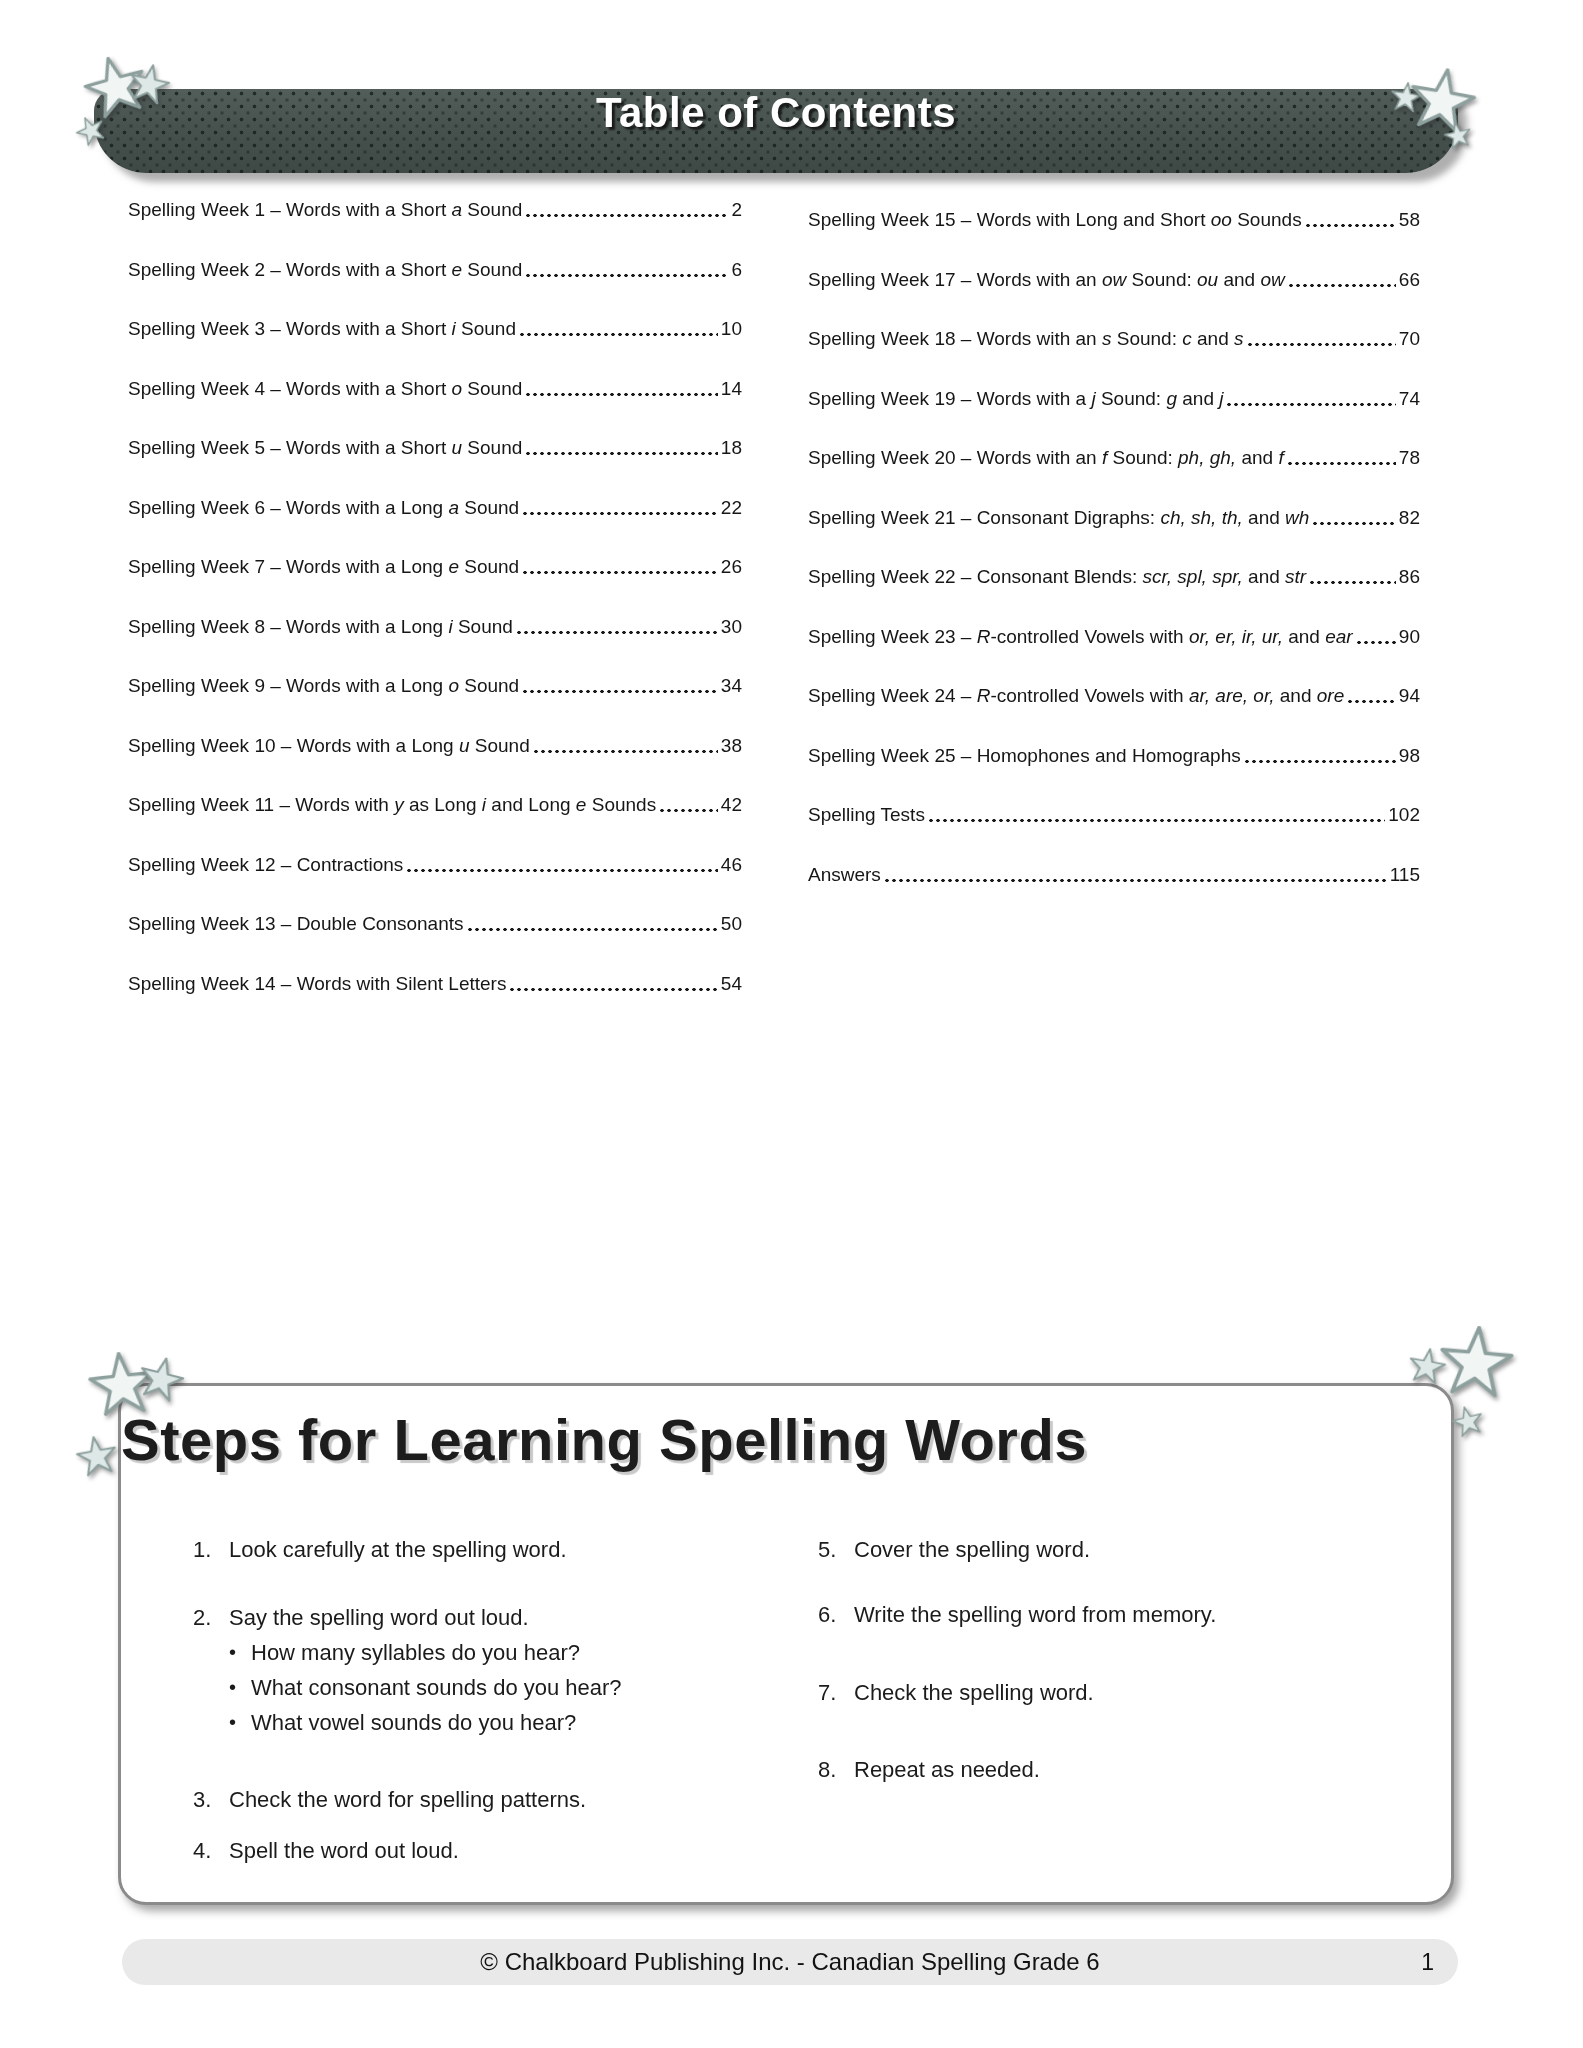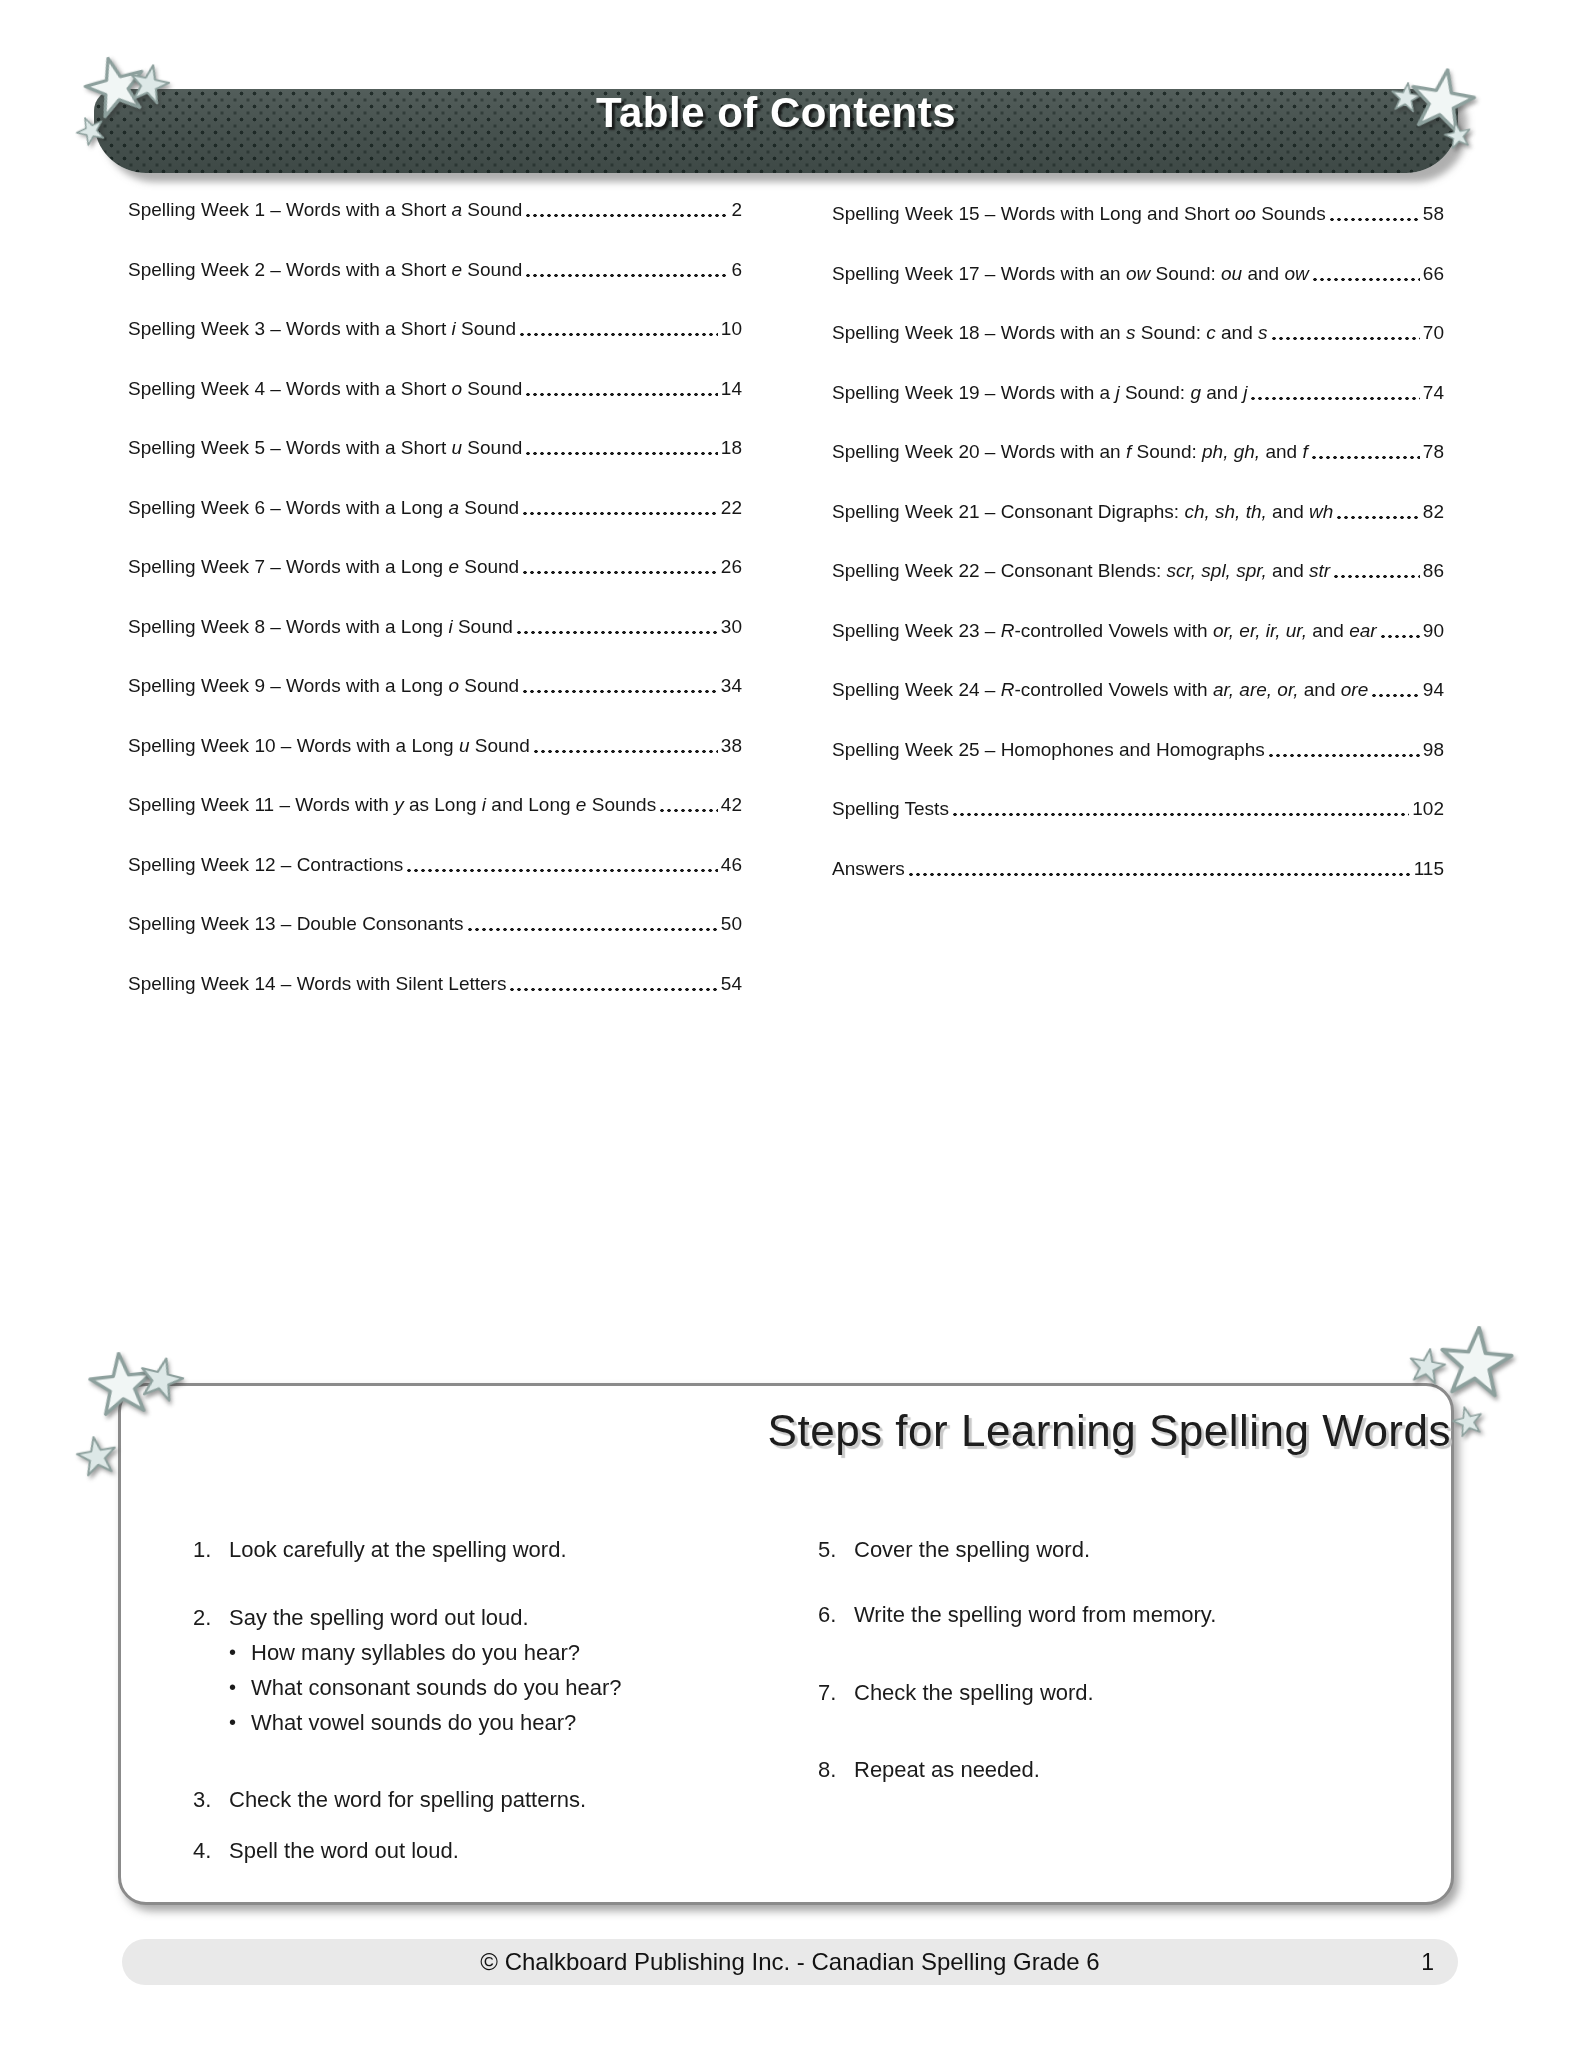--- a/index.html
+++ b/index.html
@@ -29,41 +29,42 @@
     text-shadow:3px 3px 2px rgba(15,15,15,0.8);
   }
   
   .star{position:absolute;overflow:visible;filter:drop-shadow(2px 3px 2px rgba(40,40,40,0.45));}
   .star polygon,.star use{stroke-linejoin:round;}
   .star-light use{fill:#f1f6f5;stroke:#8da09d;stroke-width:5px;}
   .star-mid use{fill:#dde8e7;stroke:#8da09d;stroke-width:5px;}
   
   .toc-col{position:absolute;font-size:19px;line-height:22px;}
   .toc-col-left{left:128px;top:199px;width:614px;}
-  .toc-col-right{left:808px;top:203px;width:612px;margin-left:24px;}
+  .toc-col-right{left:808px;top:209px;width:612px;}
   .toc-row{display:flex;align-items:flex-end;margin-bottom:37.5px;text-align:right;}
   .toc-label{white-space:nowrap;}
   .toc-label em{font-style:italic;}
   .leader{
     flex:1 1 auto;min-width:12px;height:5px;margin:0 3px 3px 4px;align-self:flex-end;
     background-image:radial-gradient(circle at 2px 2.5px,#1a1a1a 1.5px,transparent 1.9px);
     background-size:7px 5px;background-repeat:repeat-x;
   }
   .toc-page{white-space:nowrap;}
   
   .steps-box{
     position:absolute;left:118px;top:1383px;width:1336px;height:522px;
     border:3px solid #8b8b8b;border-radius:28px;background:#ffffff;
     box-shadow:5px 6px 8px rgba(80,80,80,0.5);
     box-sizing:border-box;
   }
   .steps-title{
-    position:absolute;left:0;right:0;top:20px;text-align:right;
-    font-size:44px;color:#1d1d1d;letter-spacing:0.5px;
+    position:absolute;left:0;right:0;top:20px;text-align:left;
+    font-size:58px;color:#1d1d1d;letter-spacing:0.5px;
     text-shadow:3px 3px 1px #c9c9c9;
+    font-weight:bold;
   }
   .steps-col{position:absolute;top:150px;width:565px;font-size:22px;line-height:27px;color:#1b1b1b;}
   .steps-col-left{left:72px;}
   .steps-col-right{left:697px;}
   .step{display:flex;}
   .step-num{flex:0 0 36px;}
   .step-body{flex:1 1 auto;}
   .bullet{display:flex;margin-top:8px;}
   .bullet-dot{flex:0 0 22px;font-size:20px;}
   .steps-col-left .step:nth-child(1){margin-bottom:41px;}

